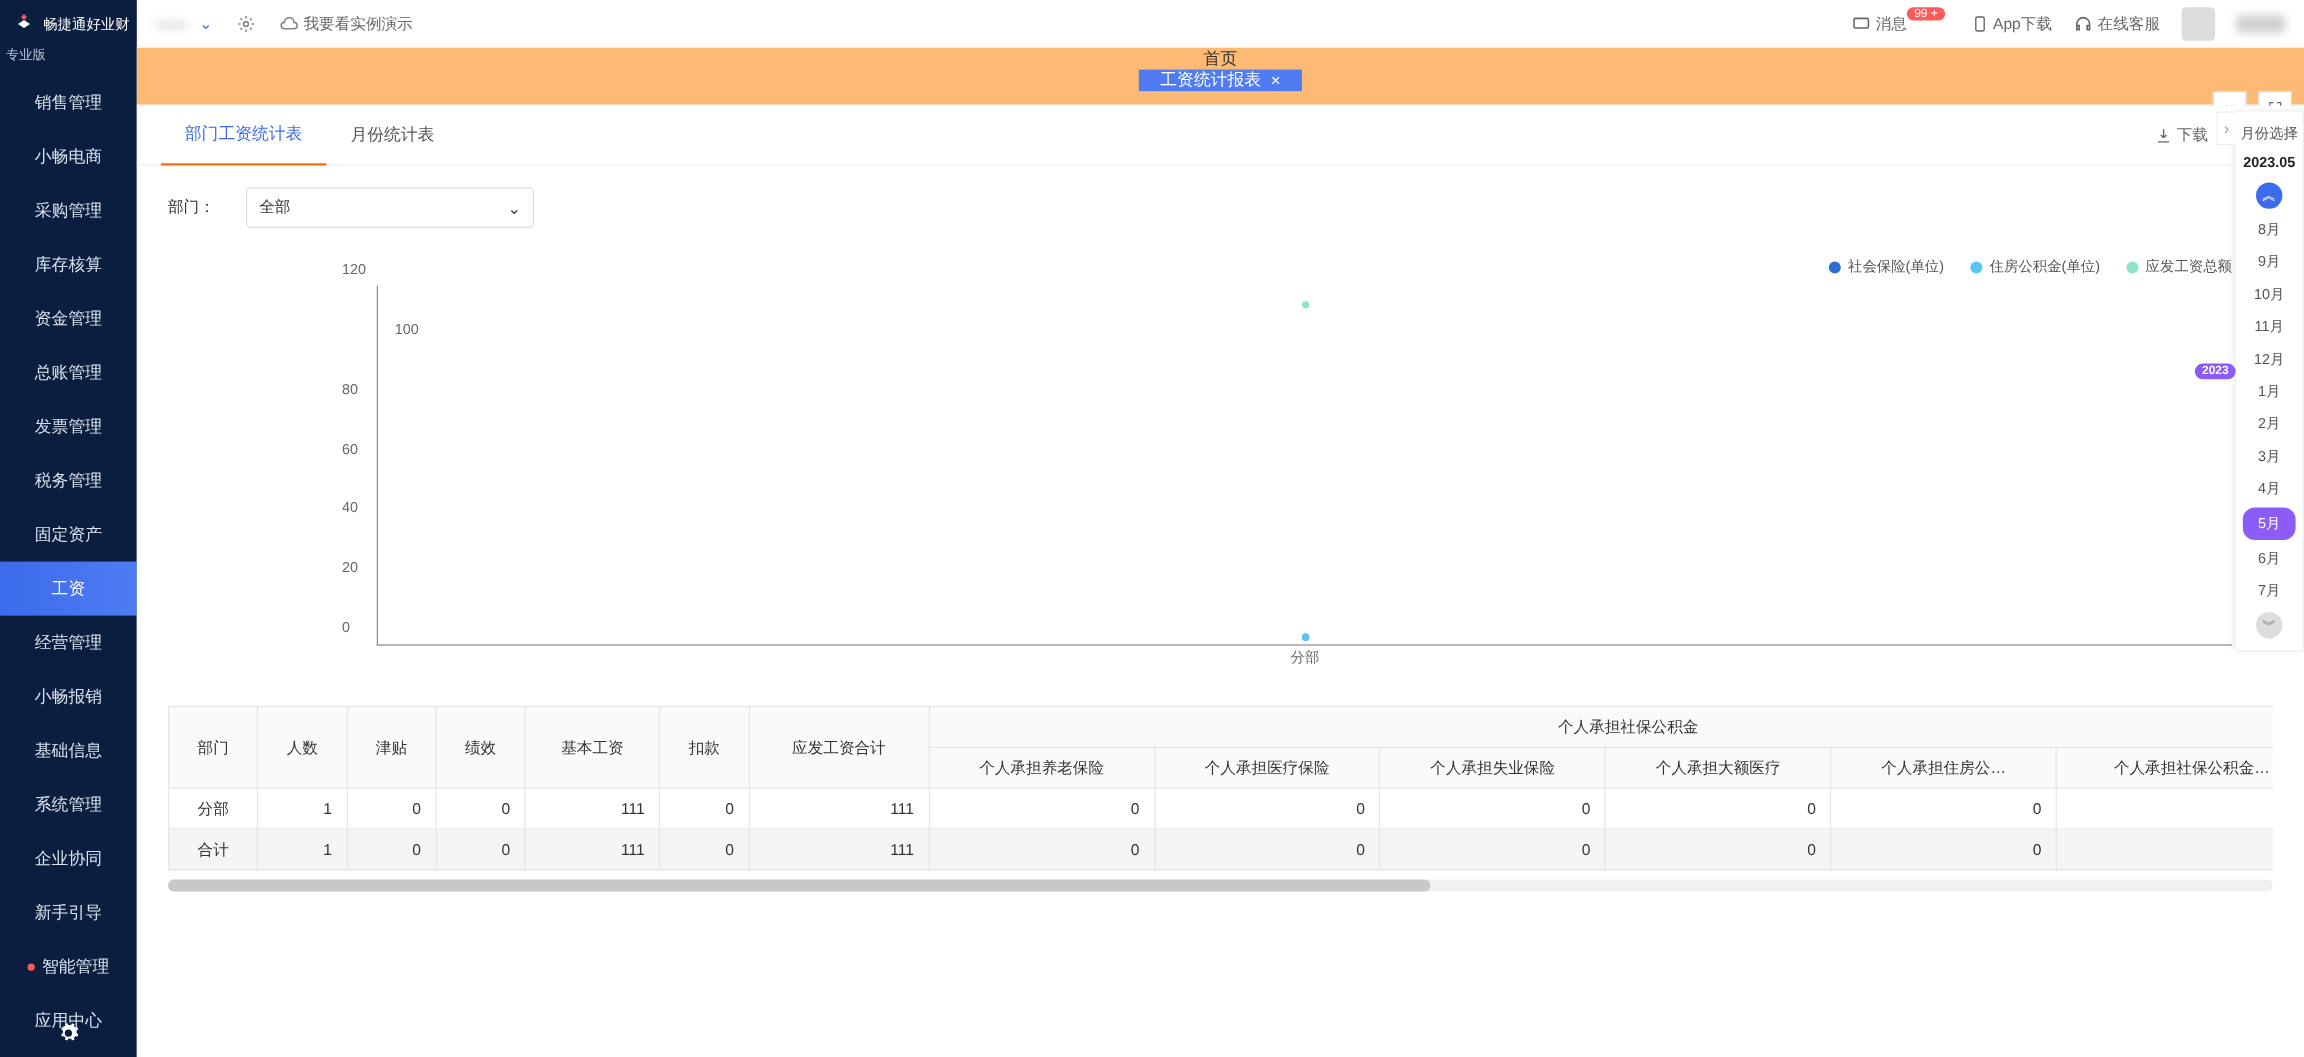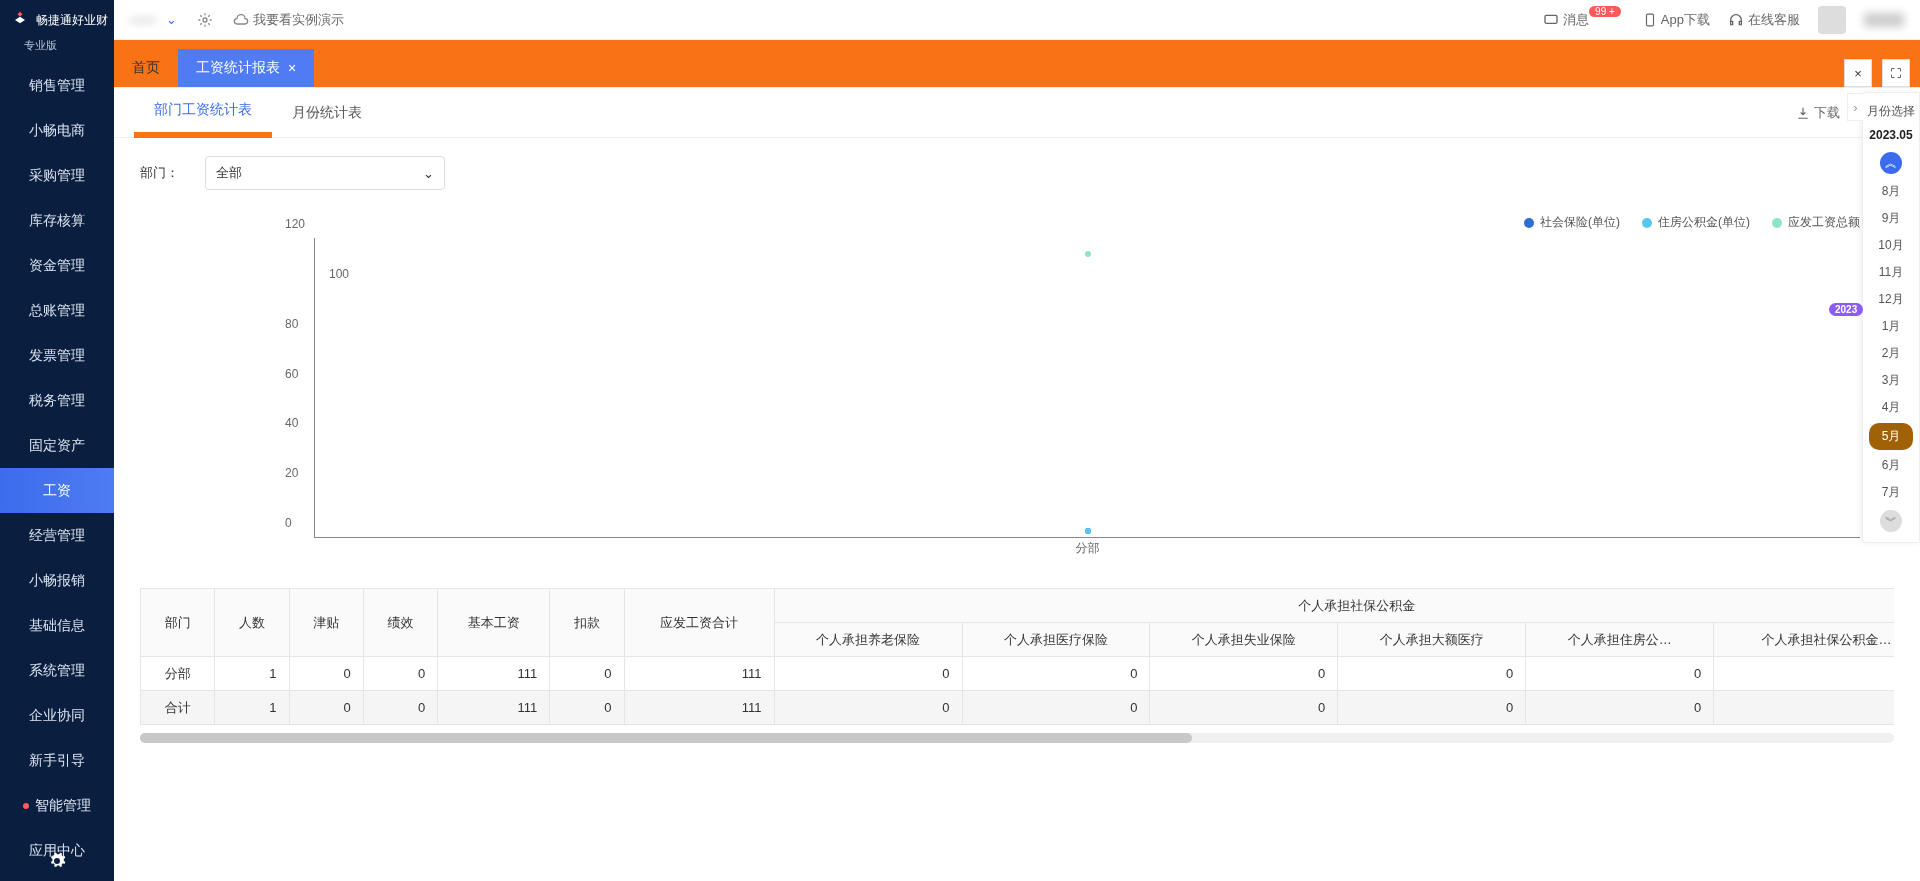--- a/index.html
+++ b/index.html
@@ -3,52 +3,52 @@
 <meta charset="utf-8">
 <style>
 * { margin:0; padding:0; box-sizing:border-box; font-family:-apple-system,"Microsoft YaHei",sans-serif; }
 body { background:#fff; width:1920px; height:881px; overflow:hidden; font-size:13px; color:#333; }
 
 
 .sidebar { position:absolute; left:0; top:0; width:114px; height:881px; background:#0a1e3f; color:#fff; }
 .logo { height:40px; display:flex; align-items:center; padding-left:10px; gap:6px; }
 .logo-icon { width:20px; height:20px; }
 .logo-txt { font-size:12px; display:flex; flex-direction:column; line-height:14px; }
-.edition { font-size:11px; color:#b8c4d9; padding-left:24px; margin-top:-2px; margin-bottom:10px; }
+.edition { font-size:11px; color:#b8c4d9; padding-left:5px; margin-top:-2px; margin-bottom:10px; }
 .nav-item { height:45px; display:flex; align-items:center; justify-content:center; font-size:14px; color:#dbe3f0; cursor:pointer; }
 .nav-item.active { background:linear-gradient(90deg,#3c6bec,#4f7cf3); color:#fff; }
 .nav-item .dot { width:6px; height:6px; background:#ff5a5a; border-radius:50%; margin-right:6px; }
 .settings-bottom { position:absolute; bottom:0; left:0; width:114px; height:40px; display:flex; align-items:center; justify-content:center; color:#fff; }
 
 
 .topbar { position:absolute; left:114px; top:0; right:0; height:40px; display:flex; align-items:center; padding:0 16px; gap:20px; border-bottom:1px solid #f0f0f0; }
 .org-select { display:flex; align-items:center; gap:10px; }
 .org-name { filter:blur(4px); }
 .org-chev { color:#3c6bec; }
 .top-icon { color:#666; cursor:pointer; display:flex; align-items:center; gap:4px; }
 .demo-link { color:#666; display:flex; align-items:center; gap:4px; }
 .top-right { margin-left:auto; display:flex; align-items:center; gap:18px; color:#666; }
 .badge { background:#ff5a5a; color:#fff; font-size:10px; padding:0 6px; border-radius:8px; position:relative; top:-8px; left:-4px; }
 .avatar { width:28px; height:28px; background:#ddd; border-radius:4px; }
 .user-name { filter:blur(4px); width:40px; height:14px; background:#ccc; }
 
 
-.tabs-row { position:absolute; left:114px; top:40px; right:0; height:48px; display:flex; align-items:flex-end; border-bottom:1px solid #eee; background:#f97316; }
+.tabs-row { position:absolute; left:114px; top:40px; right:0; height:48px; display:flex; align-items:center; border-bottom:1px solid #eee; background:#fdba74;flex-direction:column; }
 .main-tab { height:38px; padding:0 18px; display:flex; align-items:center; gap:8px; font-size:14px; cursor:pointer; }
 .main-tab.active { background:#4f7cf3; color:#fff; }
 .main-tab.home { color:#333; }
 .close-x { font-size:14px; }
 .tabs-right { margin-left:auto; display:flex; align-items:center; gap:10px; padding-right:10px; }
 .sq-btn { width:28px; height:28px; border:1px solid #ddd; display:flex; align-items:center; justify-content:center; background:#fff; cursor:pointer; }
 
 
 .content { position:absolute; left:114px; top:88px; right:0; bottom:0; background:#fff; }
 .inner-tabs { display:flex; align-items:center; height:50px; padding-left:20px; border-bottom:1px solid #eee; position:relative; }
 .inner-tab { padding:0 20px; height:50px; display:flex; align-items:center; font-size:14px; cursor:pointer; color:#555; }
-.inner-tab.active { color:#3c6bec; border-bottom:6px solid #f97316;text-align:right; }
+.inner-tab.active { color:#3c6bec; border-bottom:2px solid #f97316;text-align:right; }
 .inner-actions { position:absolute; right:20px; top:0; height:50px; display:flex; align-items:center; gap:16px; color:#666; }
 .inner-actions span { cursor:pointer; display:flex; align-items:center; gap:4px; }
 
 .filter-row { padding:18px 26px; display:flex; align-items:center; gap:26px; font-size:13px; }
 .select-box { width:240px; height:34px; border:1px solid #ddd; border-radius:4px; display:flex; align-items:center; justify-content:space-between; padding:0 10px; cursor:pointer; }
 
 
 .chart-wrap { padding:0 40px; position:relative; height:360px; }
 .legend { position:absolute; right:60px; top:6px; display:flex; gap:22px; font-size:12px; color:#555; }
 .legend-item { display:flex; align-items:center; gap:6px; }
@@ -68,21 +68,21 @@
 .hscroll { height:10px; background:#f0f0f0; margin:8px 26px; border-radius:5px; position:relative; }
 .hscroll-thumb { position:absolute; left:0; top:0; height:10px; width:60%; background:#c8c8c8; border-radius:5px; }
 
 
 .month-panel { position:absolute; right:0; top:92px; width:58px; background:#fff; border:1px solid #eee; border-radius:4px 0 0 4px; box-shadow:-2px 0 6px rgba(0,0,0,.06); padding:6px 0; }
 .month-head { font-size:12px; text-align:center; padding:4px 0; color:#555; }
 .month-year { font-weight:bold; color:#222; padding-bottom:6px; }
 .month-scroll-btn { width:22px; height:22px; margin:4px auto; border-radius:50%; background:#3c6bec; color:#fff; display:flex; align-items:center; justify-content:center; font-size:12px; cursor:pointer; }
 .month-scroll-btn.grey { background:#ddd; color:#888; }
 .month-item { font-size:12px; text-align:center; padding:5px 0; cursor:pointer; color:#555; }
-.month-item.sel { background:#a16207; color:#fff; border-radius:10px; margin:2px 6px; }
+.month-item.sel { background:#8b5cf6; color:#fff; border-radius:10px; margin:2px 6px; }
 .year-tag { position:absolute; left:-34px; top:210px; font-size:10px; background:#8b5cf6; color:#fff; padding:1px 6px; border-radius:8px;font-weight:bold; }
 .month-collapse { position:absolute; left:-16px; top:0; width:16px; height:28px; background:#fff; border:1px solid #eee; border-right:none; display:flex; align-items:center; justify-content:center; color:#999; cursor:pointer; }
 
 svg { display:block; }
 </style>
 </head>
 <body>
 
 <div class="sidebar">
   <div class="logo">

